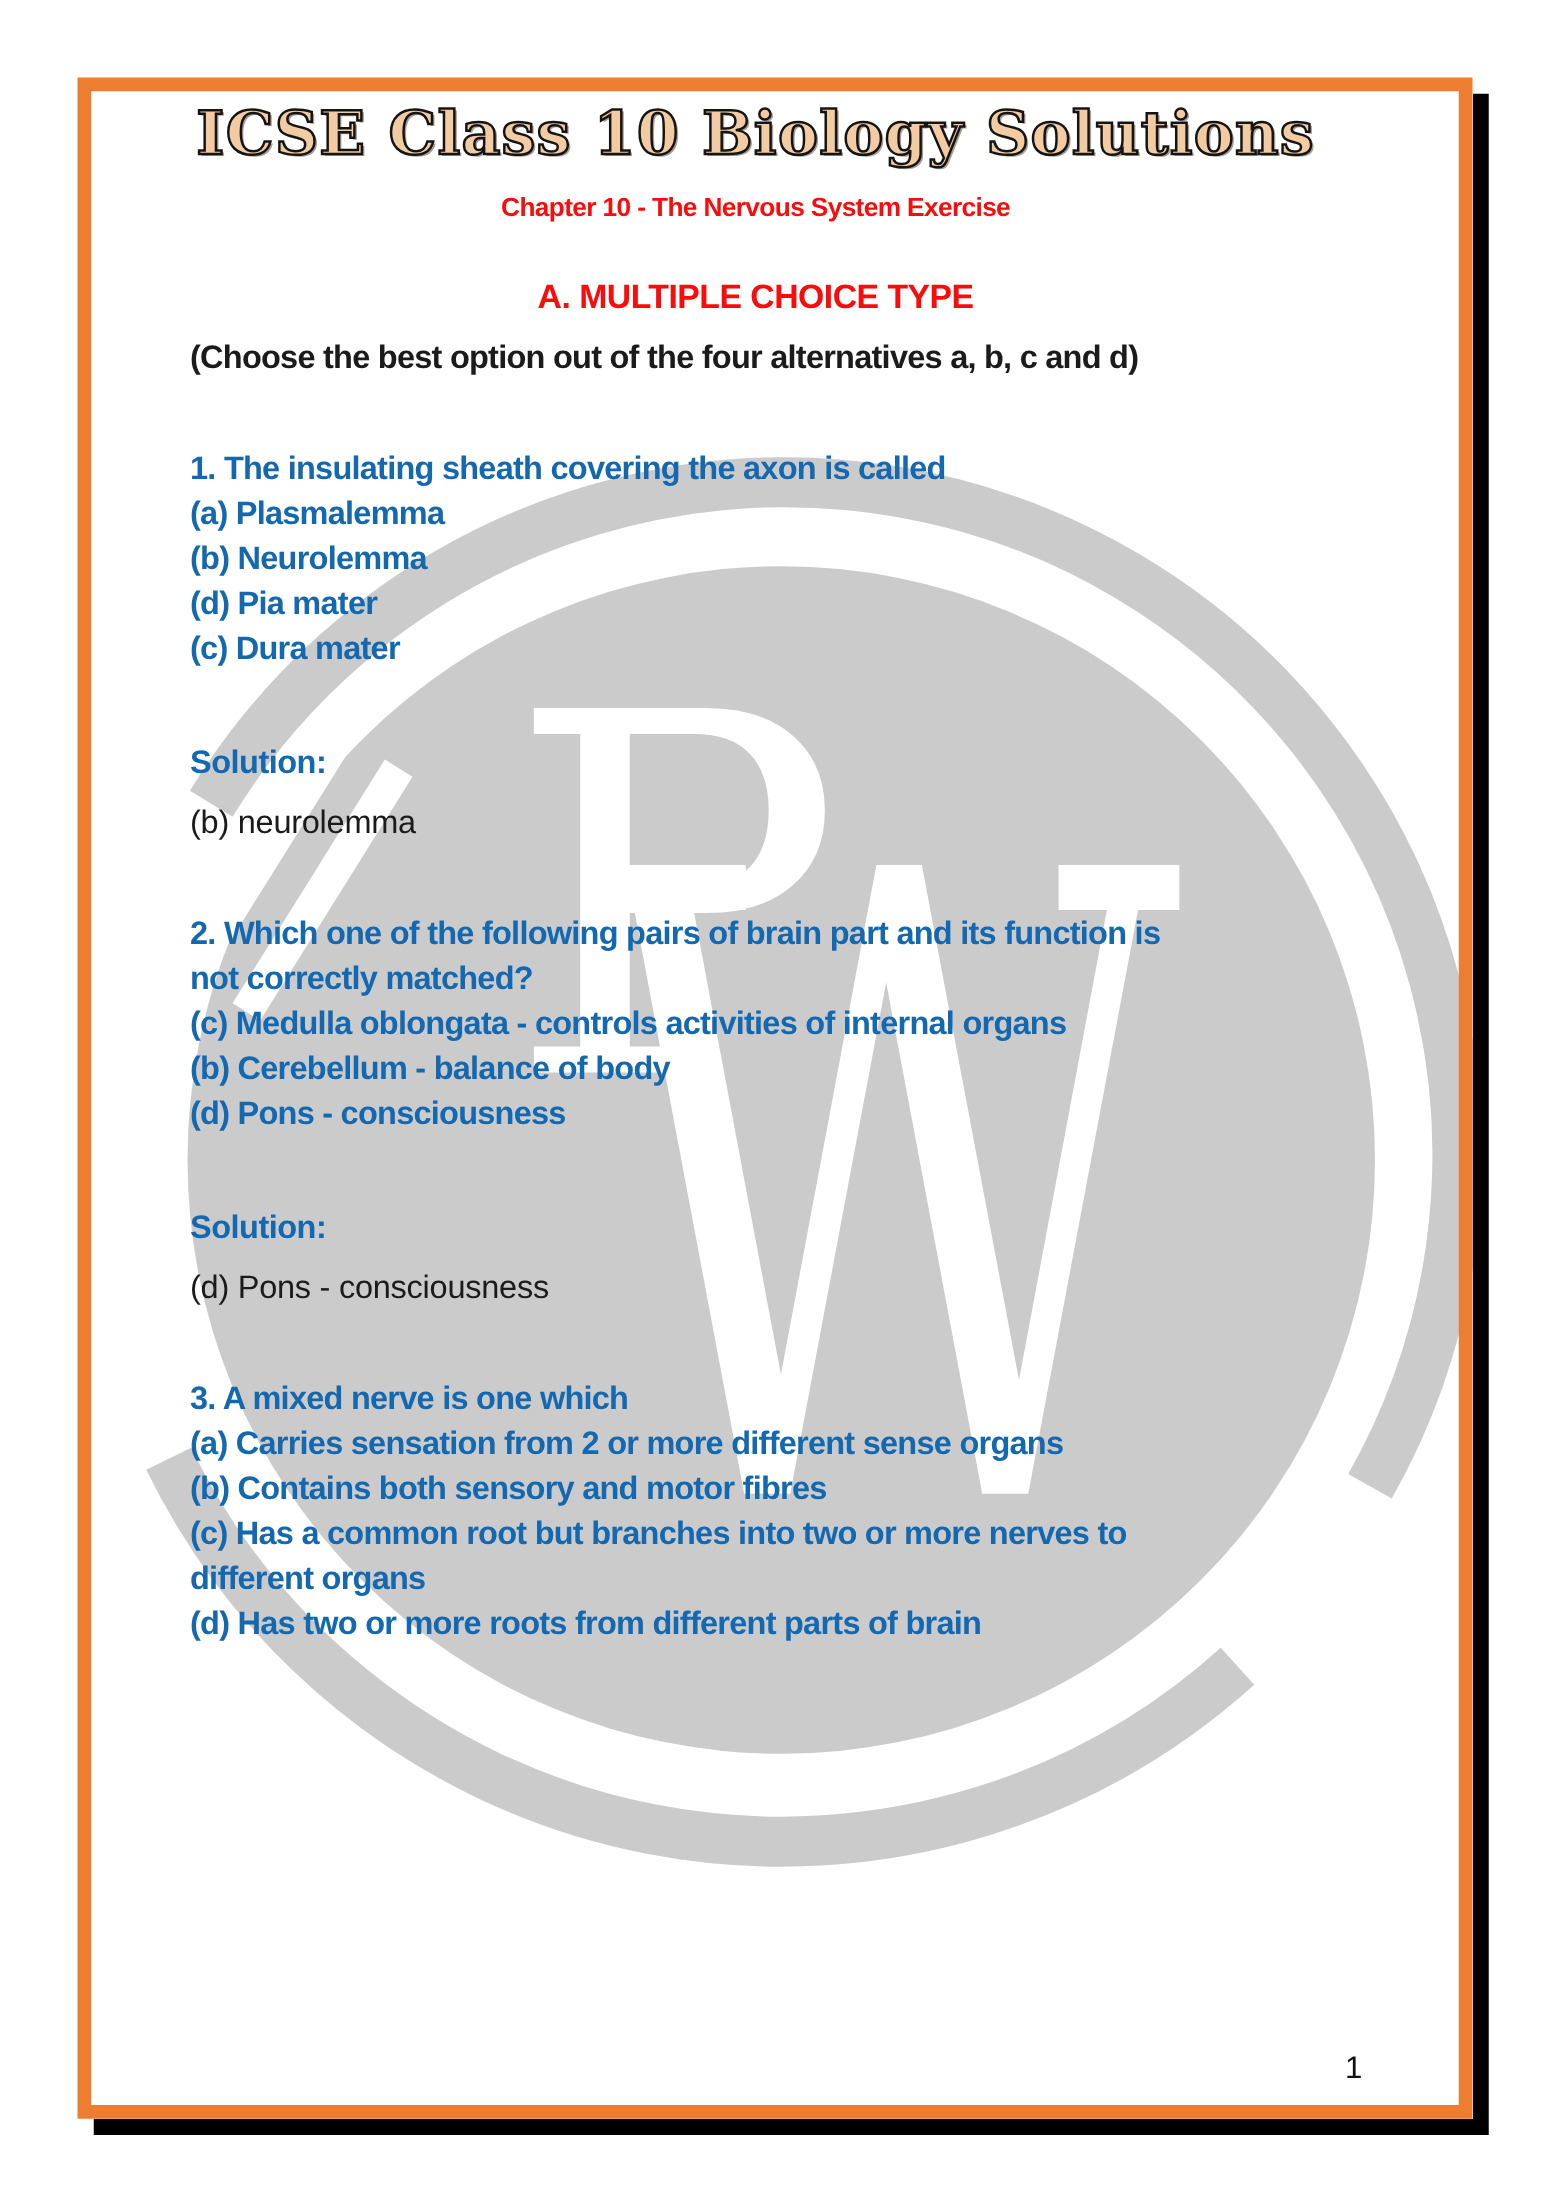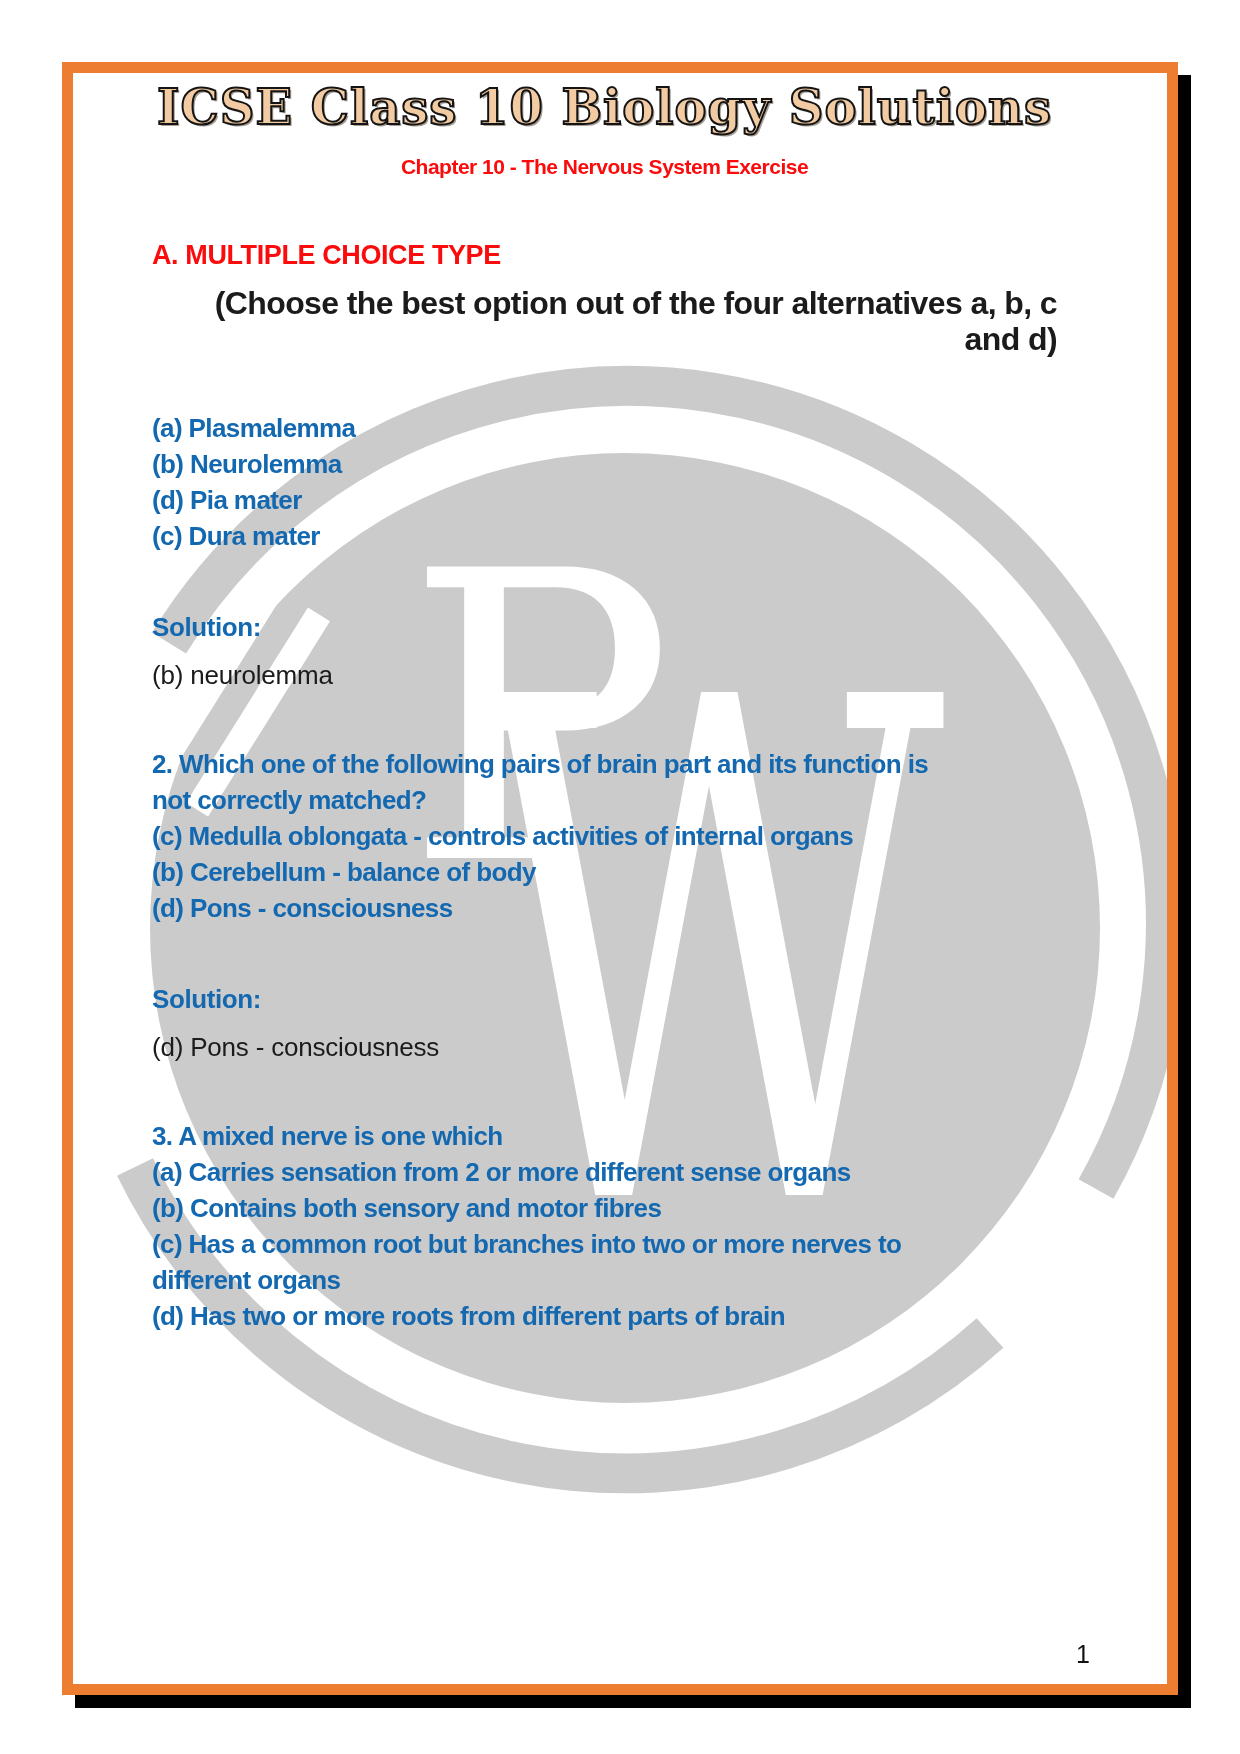--- a/index.html
+++ b/index.html
@@ -33,26 +33,26 @@
     color:var(--peach);
     -webkit-text-stroke:2px #141414;
     text-shadow:2px 2px 0 rgba(60,40,20,.45);
   }
   .chapter-title{
     margin-top:14px;text-align:center;
     font-size:21px;line-height:40px;font-weight:bold;letter-spacing:-.5px;
     color:var(--red);
   }
   .section-heading{
-    margin-top:50px;font-size:27px;line-height:36px;font-weight:bold;
-    letter-spacing:-.4px;color:var(--red);
+    margin-top:32px;font-size:27px;line-height:36px;font-weight:bold;
+    letter-spacing:-.4px;color:var(--red);text-align:center;
   }
   .section-note{
-    margin-top:12px;font-size:32px;line-height:36px;font-weight:bold;
-    letter-spacing:-.6px;color:var(--ink);text-align:right;
+    margin-top:12px;font-size:26px;line-height:36px;font-weight:bold;
+    letter-spacing:-.6px;color:var(--ink);
   }
   .question{margin-top:53px;}
   .q-prompt,.opt{
     font-size:26px;line-height:36px;font-weight:bold;letter-spacing:-.6px;
     color:var(--blue);white-space:pre;
   }
   .sol-label{
     margin-top:55px;font-size:26px;line-height:36px;font-weight:bold;
     letter-spacing:-.4px;color:var(--blue);
   }
@@ -83,20 +83,21 @@
 <div class="frame"></div>
 
 <div class="content">
   <div class="doc-title">ICSE Class 10 Biology Solutions</div>
   <div class="chapter-title">Chapter 10 - The Nervous System Exercise</div>
   <div class="section-heading">A. MULTIPLE CHOICE TYPE</div>
   <div class="section-note">(Choose the best option out of the four alternatives a, b, c and d)</div>
 
   <div>
   <section class="question">
+    <div class="q-prompt">1. The insulating sheath covering the axon is called</div>
     <div class="q-options">
           <div class="opt">(a) Plasmalemma</div>
           <div class="opt">(b) Neurolemma</div>
           <div class="opt">(d) Pia mater</div>
           <div class="opt">(c) Dura mater</div>
         </div>
     <div class="sol-label">Solution:</div>
     <div class="sol-text">(b) neurolemma</div>
   </section>
 

